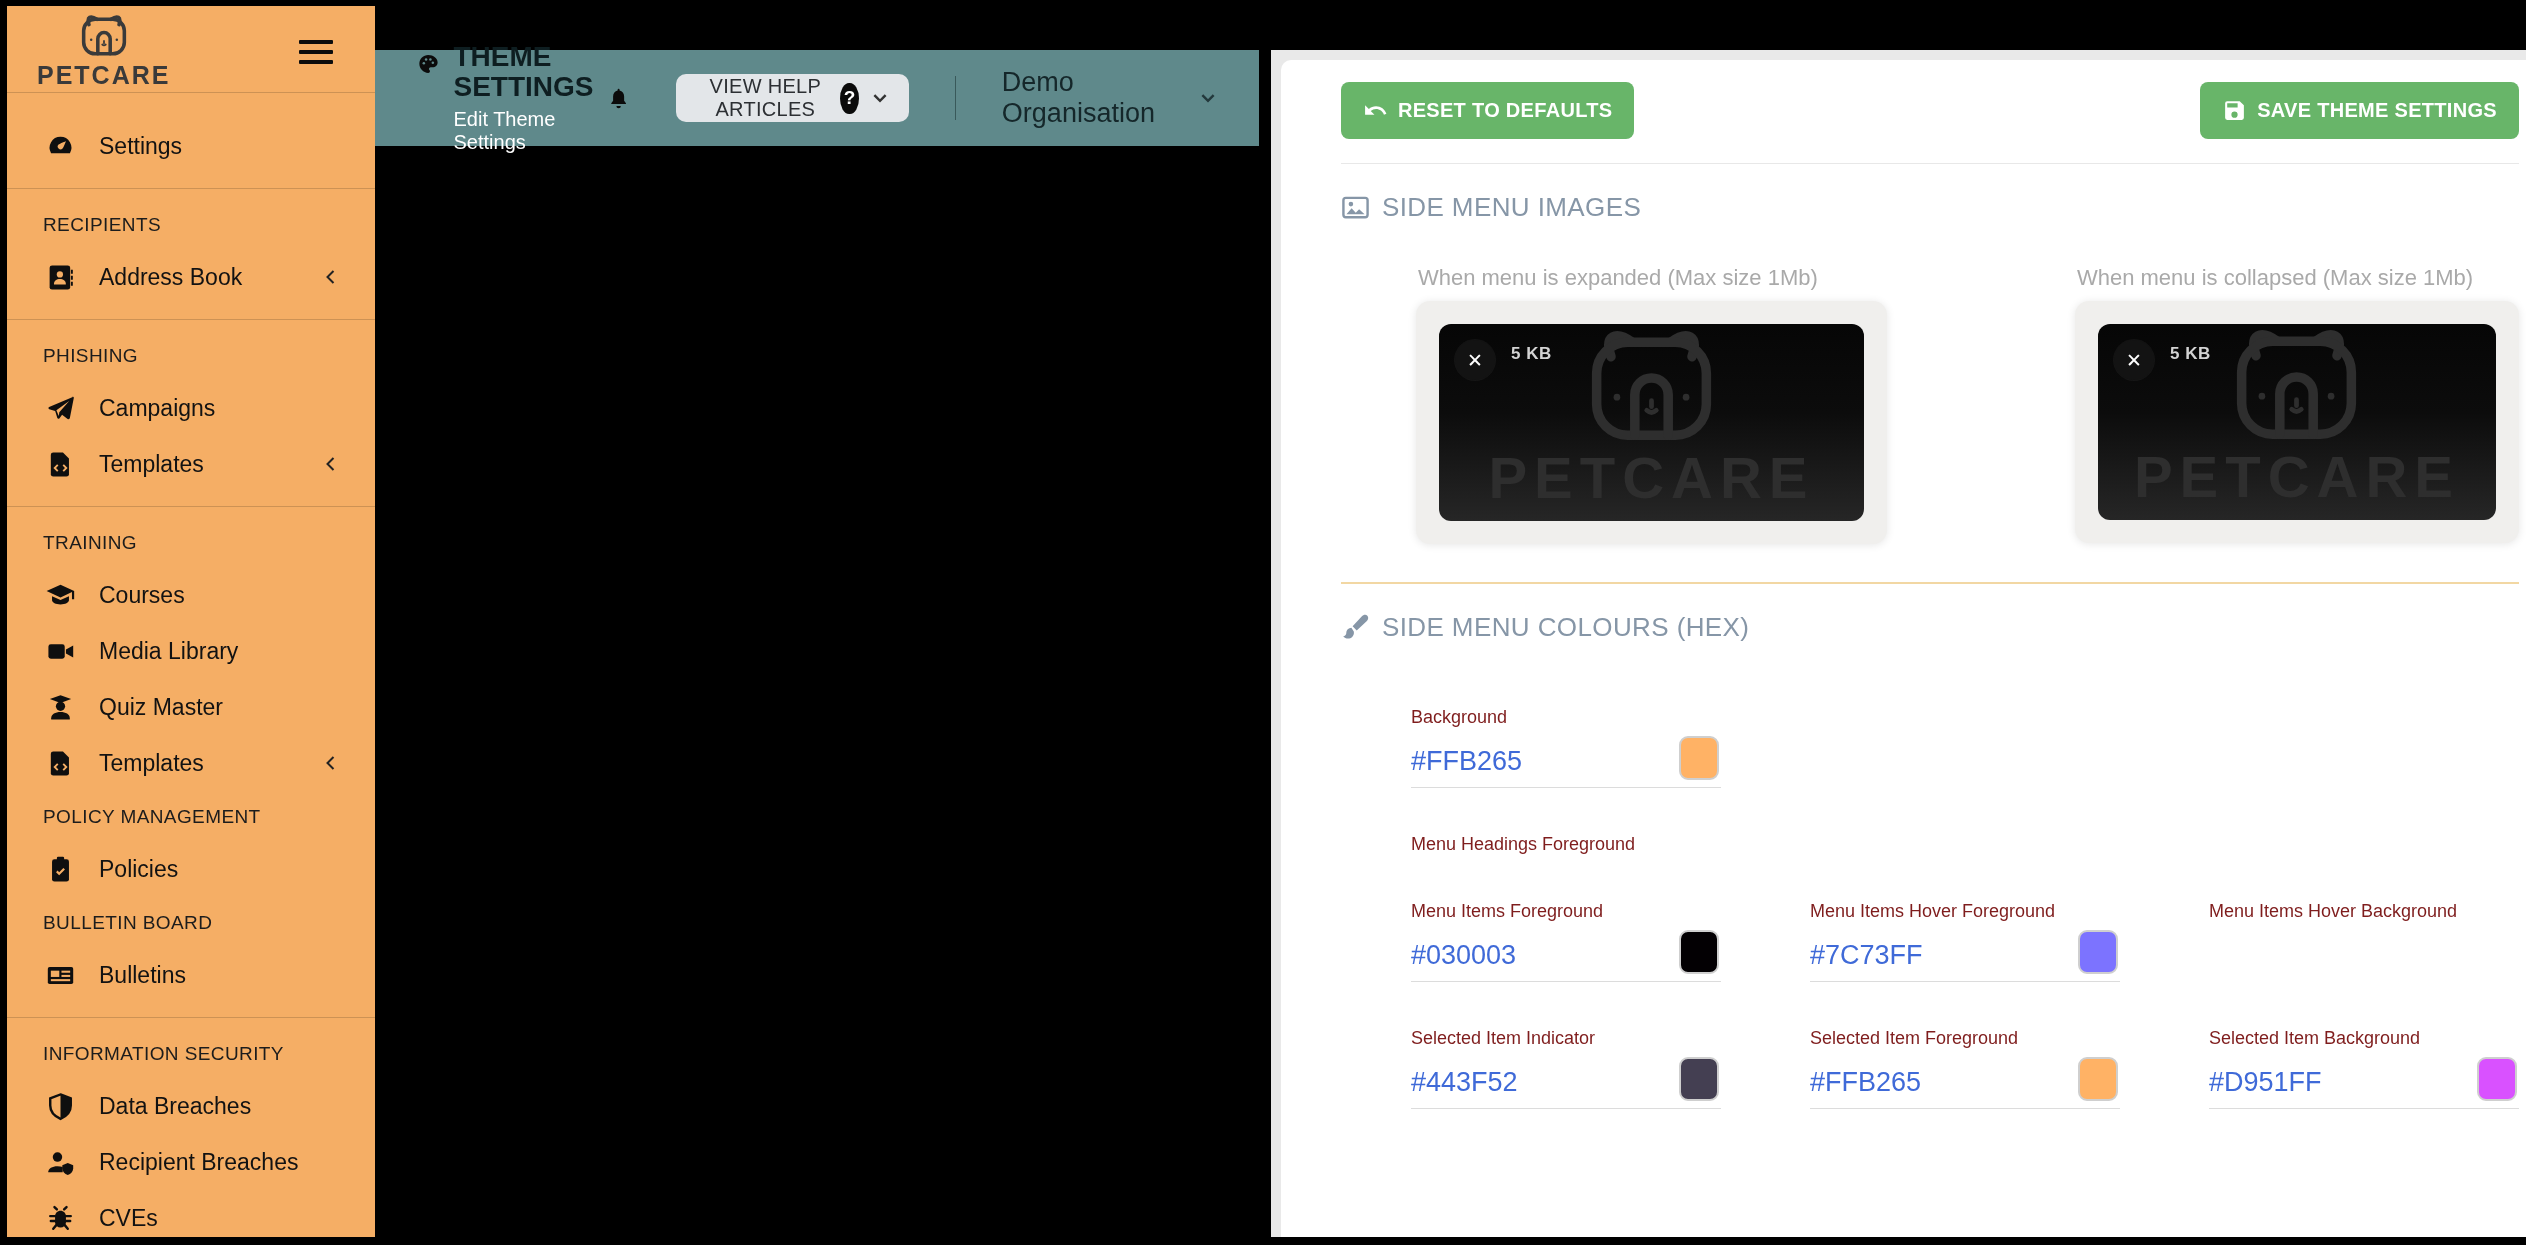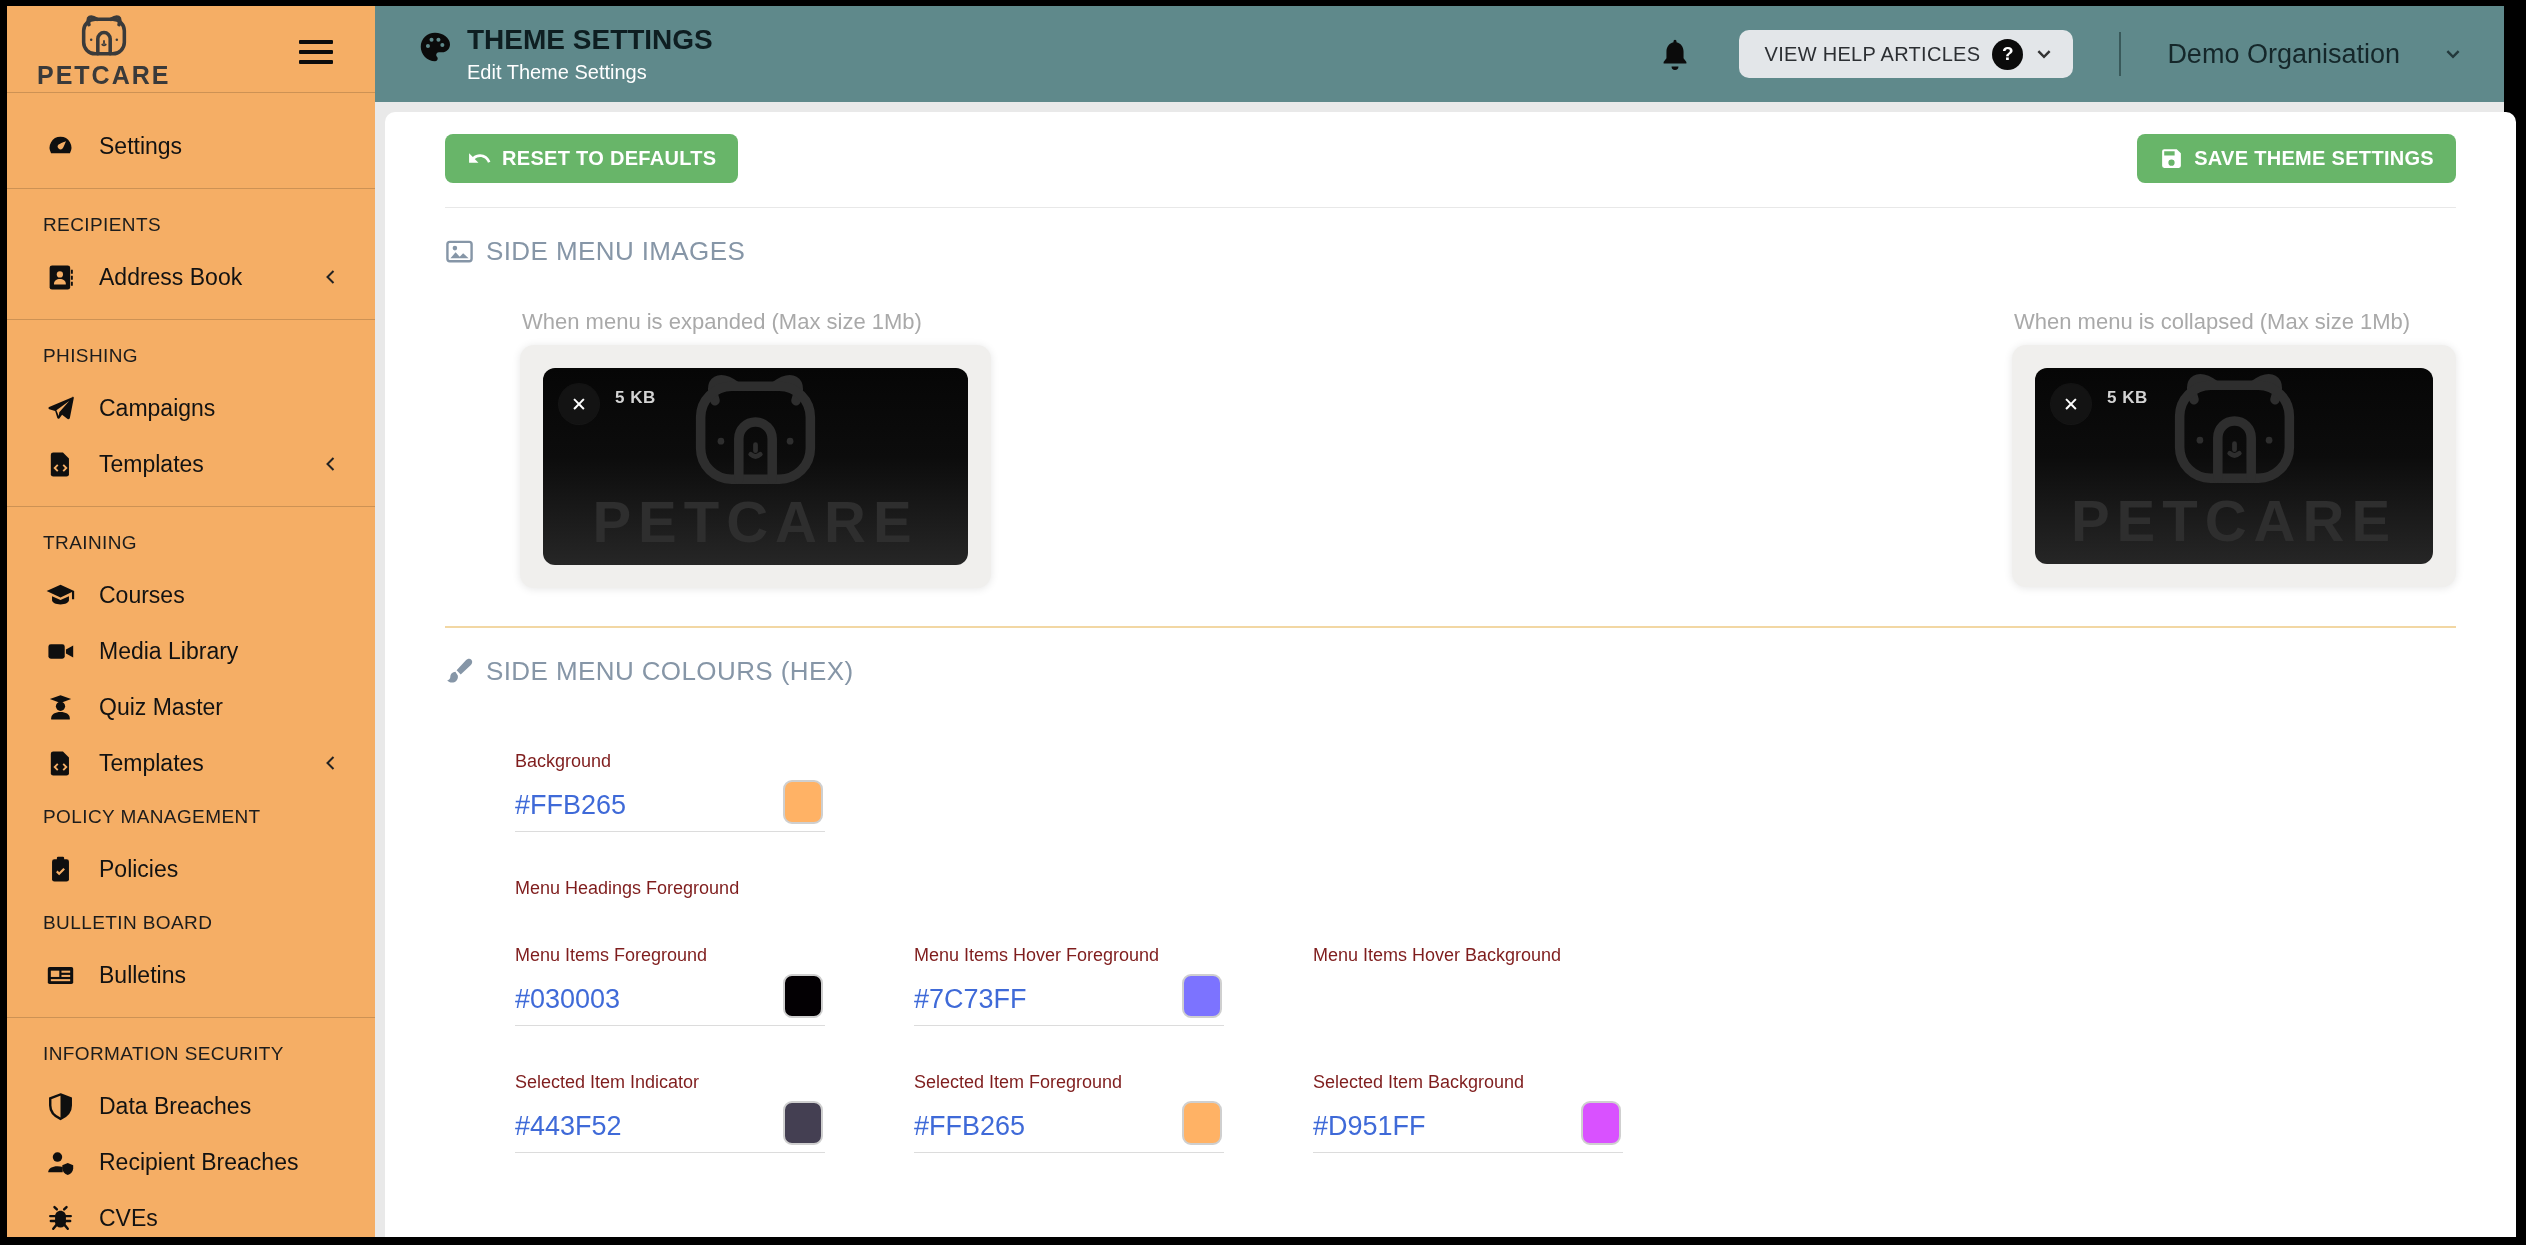--- a/index.html
+++ b/index.html
@@ -26,21 +26,21 @@
   .nav-item{display:flex;align-items:center;height:56px;flex:0 0 56px;padding:0 34px 0 36px;cursor:pointer;}
   .nav-item.first{margin-top:12px;}
   .nav-item.solo{margin-top:25px;}
   .nav-item .ico{width:34px;height:30px;display:flex;align-items:center;justify-content:center;margin-right:22px;}
   .nav-item .ico svg{width:29px;height:29px;fill:#0f0f0f;}
   .nav-item .lbl{font-size:23px;color:#121212;flex:1;}
   .nav-item .chev{width:20px;height:20px;color:#222;}
   .nav-item .chev svg{width:20px;height:20px;stroke:#222;fill:none;stroke-width:2;}
 
   
-  .main{flex:1;display:flex;flex-direction:column;min-width:0;}
+  .main{flex:1;display:flex;flex-direction:row;min-width:0;margin-top:44px;}
   .topbar{height:96px;flex:0 0 96px;background:#5F898B;margin-right:12px;display:flex;align-items:center;justify-content:space-between;padding:0 42px 0 42px;}
   .tb-left{display:flex;align-items:flex-start;gap:14px;}
   .tb-left .palette{width:36px;height:36px;margin-top:4px;}
   .tb-title{font-size:28px;font-weight:600;color:#0e1e21;line-height:30px;}
   .tb-sub{font-size:20px;color:#ffffff;margin-top:6px;}
   .tb-right{display:flex;align-items:center;gap:46px;}
   .bell{width:36px;height:36px;cursor:pointer;}
   .help-btn{display:flex;align-items:center;gap:12px;background:#E3E6E9;border:none;border-radius:10px;height:48px;padding:0 20px 0 26px;cursor:pointer;font-family:inherit;}
   .help-btn .txt{font-size:20px;color:#2c2f33;letter-spacing:.3px;}
   .q-circle{width:31px;height:31px;border-radius:50%;background:#0b0b0b;color:#fff;font-size:19px;font-weight:700;display:flex;align-items:center;justify-content:center;}
@@ -48,21 +48,21 @@
   .chev-down svg{width:18px;height:18px;stroke:#333;fill:none;stroke-width:2.2;}
   .tb-sep{width:2px;height:44px;background:rgba(10,30,32,0.45);}
   .org{display:flex;align-items:center;gap:44px;cursor:pointer;}
   .org .name{font-size:27px;font-weight:500;color:#15272a;}
   .org .chev-down svg{stroke:#23393c;}
 
   .body-wrap{flex:1;background:#E9E9E9;margin-right:12px;min-height:0;}
   .panel{background:#fff;border-radius:10px 10px 0 0;margin:10px -12px 0 10px;height:calc(100% - 10px);padding:22px 60px 0 60px;box-sizing:border-box;overflow:hidden;}
 
   .actions-row{display:flex;justify-content:space-between;align-items:center;}
-  .btn-green{display:flex;align-items:center;gap:10px;background:#68B569;color:#fff;border:none;border-radius:8px;height:49px;padding:0 22px;font-family:inherit;font-size:20px;font-weight:600;letter-spacing:.3px;cursor:pointer;}
+  .btn-green{display:flex;align-items:center;gap:10px;background:#68B569;color:#fff;border:none;border-radius:8px;height:57px;padding:0 22px;font-family:inherit;font-size:20px;font-weight:600;letter-spacing:.3px;cursor:pointer;}
   .btn-green svg{width:25px;height:25px;fill:#fff;}
   .hr-gray{border:none;border-top:1px solid #e8e8e8;margin:24px 0 0 0;}
   .hr-orange{border:none;border-top:2px solid #F2D7A3;margin:38px 0 0 0;}
 
   .section-head{display:flex;align-items:center;gap:12px;margin-top:28px;color:#8696A7;}
   .section-head svg{width:29px;height:29px;}
   .section-head .t{font-size:26px;letter-spacing:.4px;}
 
   .cards-row{display:flex;gap:102px;margin:42px 0 0 75px;justify-content:space-between;}
   .card-group{display:flex;flex-direction:column;}

